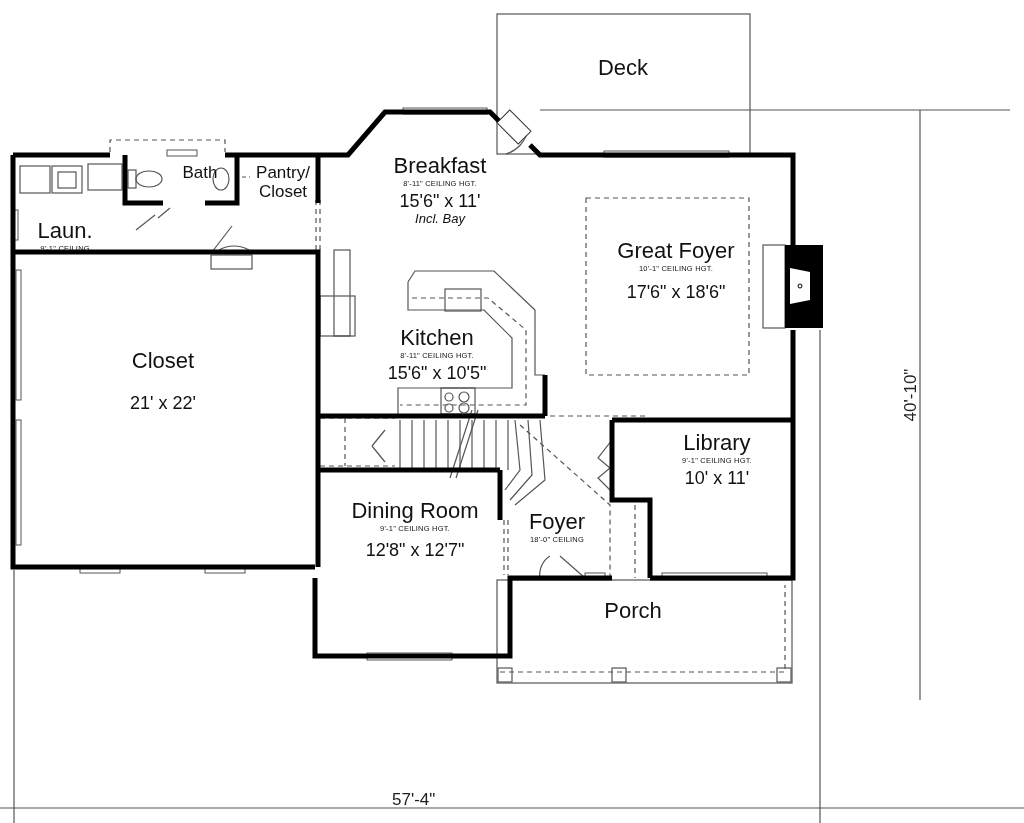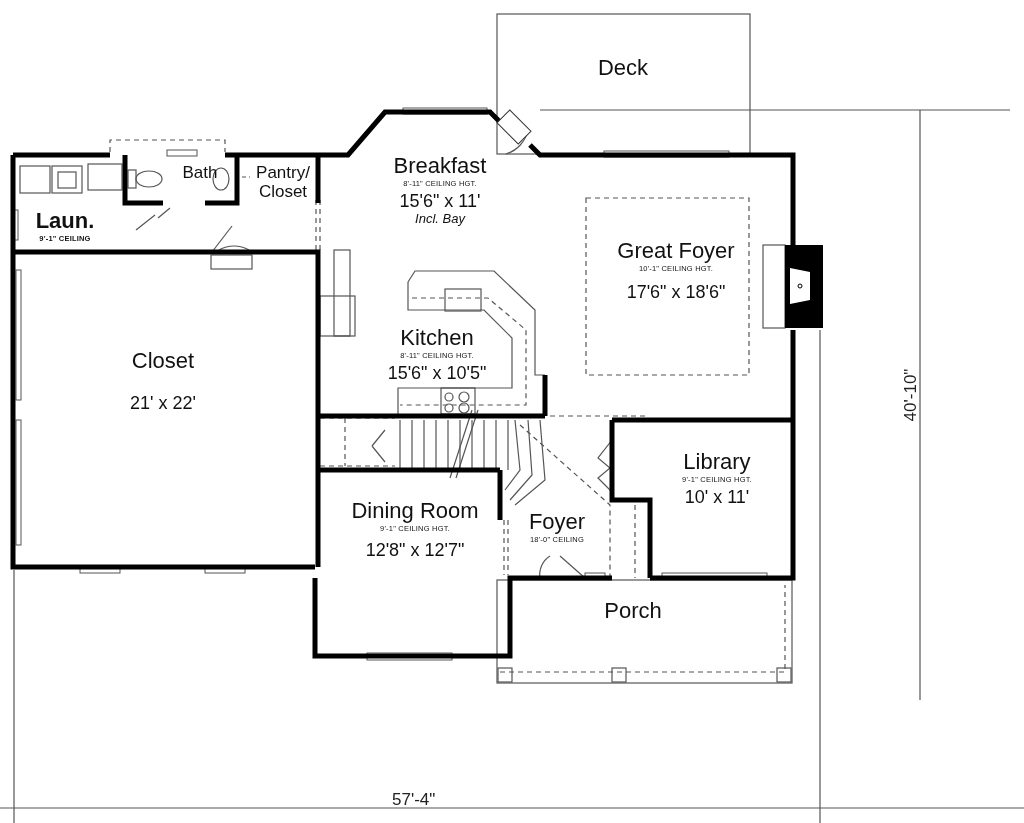--- a/index.html
+++ b/index.html
@@ -165,42 +165,42 @@
   <div class="dim">15'6" x 10'5"</div>
 </div>
 
 <div class="lbl room-sm" style="left:200px; top:164px;">Bath</div>
 
 <div class="lbl room-sm" style="left:283px; top:164px; line-height:1.1;">
   <div>Pantry/</div>
   <div>Closet</div>
 </div>
 
-<div class="lbl" style="left:65px; top:210px;font-weight:bold;">
+<div class="lbl" style="left:65px; top:220px;">
   <div class="room">Laun.</div>
   <div class="ceil">9'-1" CEILING</div>
 </div>
 
 <div class="lbl" style="left:163px; top:350px;">
   <div class="room">Closet</div>
   <div class="dim" style="margin-top:22px;">21' x 22'</div>
 </div>
 
 <div class="lbl" style="left:415px; top:500px;">
   <div class="room">Dining Room</div>
   <div class="ceil">9'-1" CEILING HGT.</div>
   <div class="dim" style="margin-top:8px;">12'8" x 12'7"</div>
 </div>
 
 <div class="lbl" style="left:557px; top:511px;">
   <div class="room">Foyer</div>
   <div class="ceil">18'-0" CEILING</div>
 </div>
 
-<div class="lbl" style="left:717px; top:451px;">
+<div class="lbl" style="left:717px; top:432px;">
   <div class="room">Library</div>
   <div class="ceil">9'-1" CEILING HGT.</div>
   <div class="dim">10' x 11'</div>
 </div>
 
 <div class="lbl room" style="left:633px; top:600px;">Porch</div>
 
 <div class="dimline-label" style="left:392px; top:790px;">57'-4"</div>
 <div class="dimline-label vert" style="left:885px; top:385px;">40'-10"</div>
 

